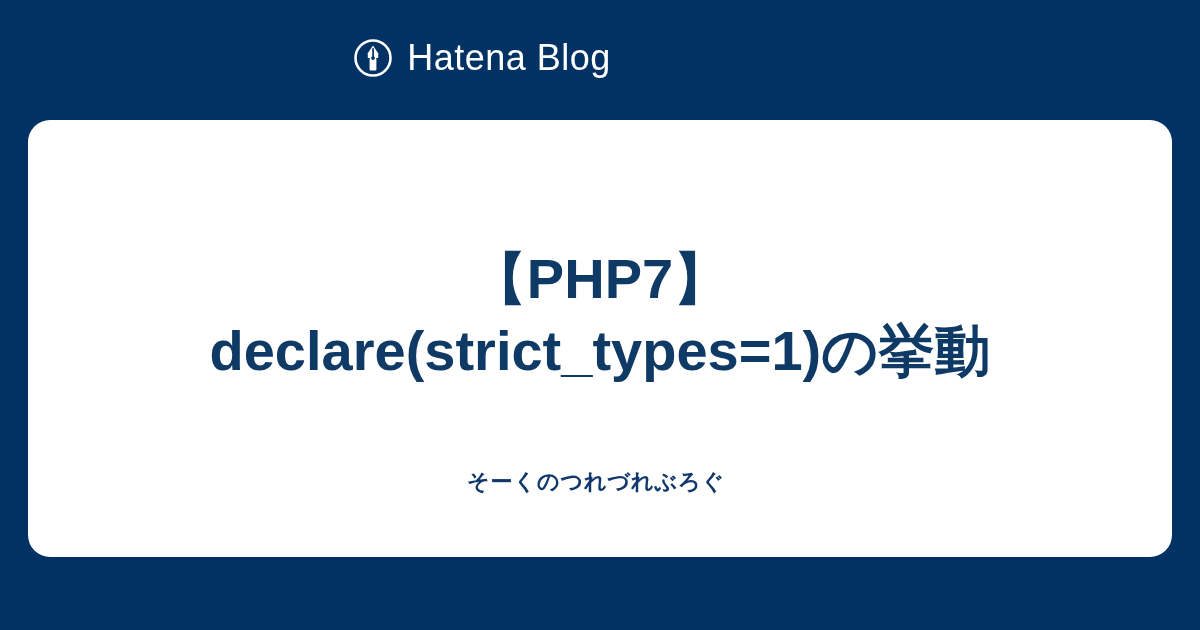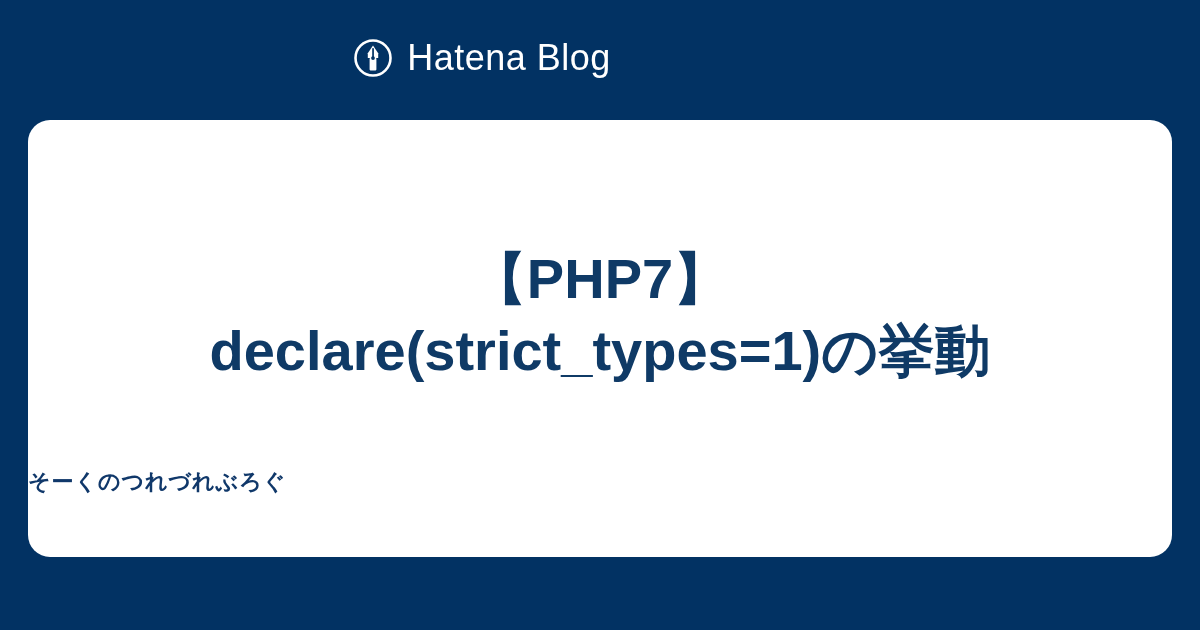--- a/index.html
+++ b/index.html
@@ -78,20 +78,21 @@
   }
 
   .blog-title {
     position: absolute;
     left: 0;
     right: 8px;
     bottom: 62px;
     color: #10386a;
     font-size: 22px;
     font-weight: bold;
+    text-align: center;
     letter-spacing: 1px;
     line-height: 1.2;
   }
 </style>
 </head>
 <body>
 
 <div class="brand-bar">
   <div class="brand">
     <svg class="brand-logo" viewBox="0 0 40 40" aria-hidden="true">

